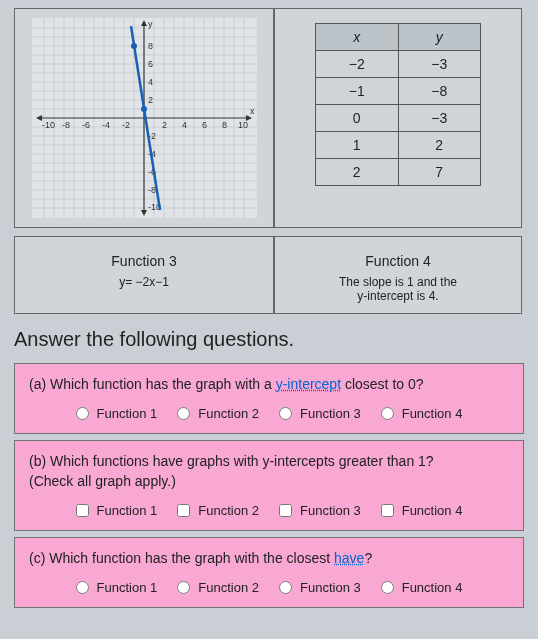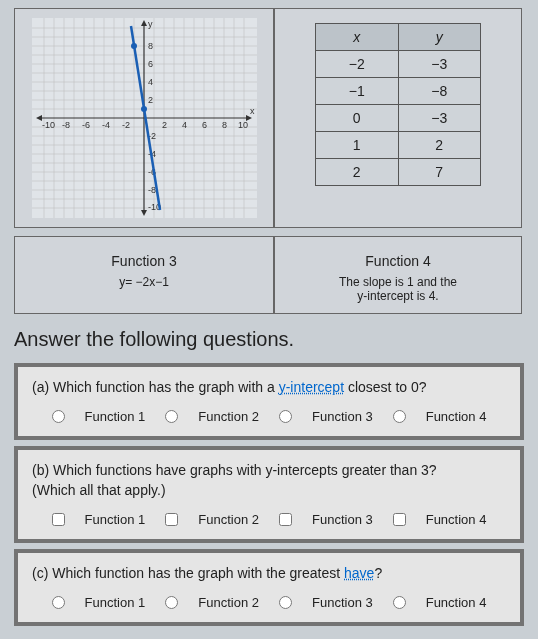--- a/index.html
+++ b/index.html
@@ -10,24 +10,24 @@
 .f2{width:248px;height:220px;padding:14px 40px}
 .f3,.f4{height:78px;padding:16px 8px}
 .f3{width:260px}
 .f4{width:248px}
 .ftable{width:100%;border-collapse:collapse;background:#cfd4d9}
 .ftable th,.ftable td{border:1px solid #555;padding:5px 0;text-align:center;font-size:14px}
 .ftable th{font-style:italic;font-weight:normal;background:#bcc3c9}
 .fh{font-size:14px;margin-bottom:6px}
 .fe{font-size:12px}
 .prompt{margin:14px 0 12px 0;font-size:20px}
-.qbox{border:4px solid #737373;padding:12px 14px;margin-bottom:6px;background:#e5e5e5}
+.qbox{border:1px solid #737373;padding:12px 14px;margin-bottom:6px;background:#f9a8d4}
 .qtext{font-size:14px;margin-bottom:14px}
 .opts{display:flex;gap:20px;justify-content:center;font-size:13px}
-.opt{display:flex;align-items:center;gap:20px}
+.opt{display:flex;align-items:center;gap:8px}
 .link{color:#0066cc;text-decoration:underline dotted}
 svg{background:#e0e4e8}
 .axis{stroke:#333;stroke-width:1.2}
 .grid{stroke:#bbb;stroke-width:0.5}
 .fline{stroke:#1a5fb4;stroke-width:2.5;fill:none}
 .pt{fill:#1a5fb4}
 .al{font-size:9px;fill:#333}
 input[type=radio],input[type=checkbox]{margin:0}
 </style>
 </head>
@@ -170,22 +170,22 @@
         <span>Function 3</span>
       </label>
     <label class="opt">
         <input type="radio" name="qa" style="">
         <span>Function 4</span>
       </label>
   </div>
 </div>
 
 <div class="qbox">
-  <div class="qtext" style="margin-bottom:4px">(b) Which functions have graphs with y-intercepts greater than 3?</div>
-  <div class="qtext">(Which all that apply.)</div>
+  <div class="qtext" style="margin-bottom:4px">(b) Which functions have graphs with y-intercepts greater than 1?</div>
+  <div class="qtext">(Check all graph apply.)</div>
   <div class="opts">
     <label class="opt">
         <input type="checkbox" style="">
         <span>Function 1</span>
       </label>
     <label class="opt">
         <input type="checkbox" style="">
         <span>Function 2</span>
       </label>
     <label class="opt">
@@ -193,21 +193,21 @@
         <span>Function 3</span>
       </label>
     <label class="opt">
         <input type="checkbox" style="">
         <span>Function 4</span>
       </label>
   </div>
 </div>
 
 <div class="qbox">
-  <div class="qtext"><span>(c) Which function has the graph with the greatest </span><span class="link">have</span><span>?</span></div>
+  <div class="qtext"><span>(c) Which function has the graph with the closest </span><span class="link">have</span><span>?</span></div>
   <div class="opts">
     <label class="opt">
         <input type="radio" name="qc" style="">
         <span>Function 1</span>
       </label>
     <label class="opt">
         <input type="radio" name="qc" style="">
         <span>Function 2</span>
       </label>
     <label class="opt">

